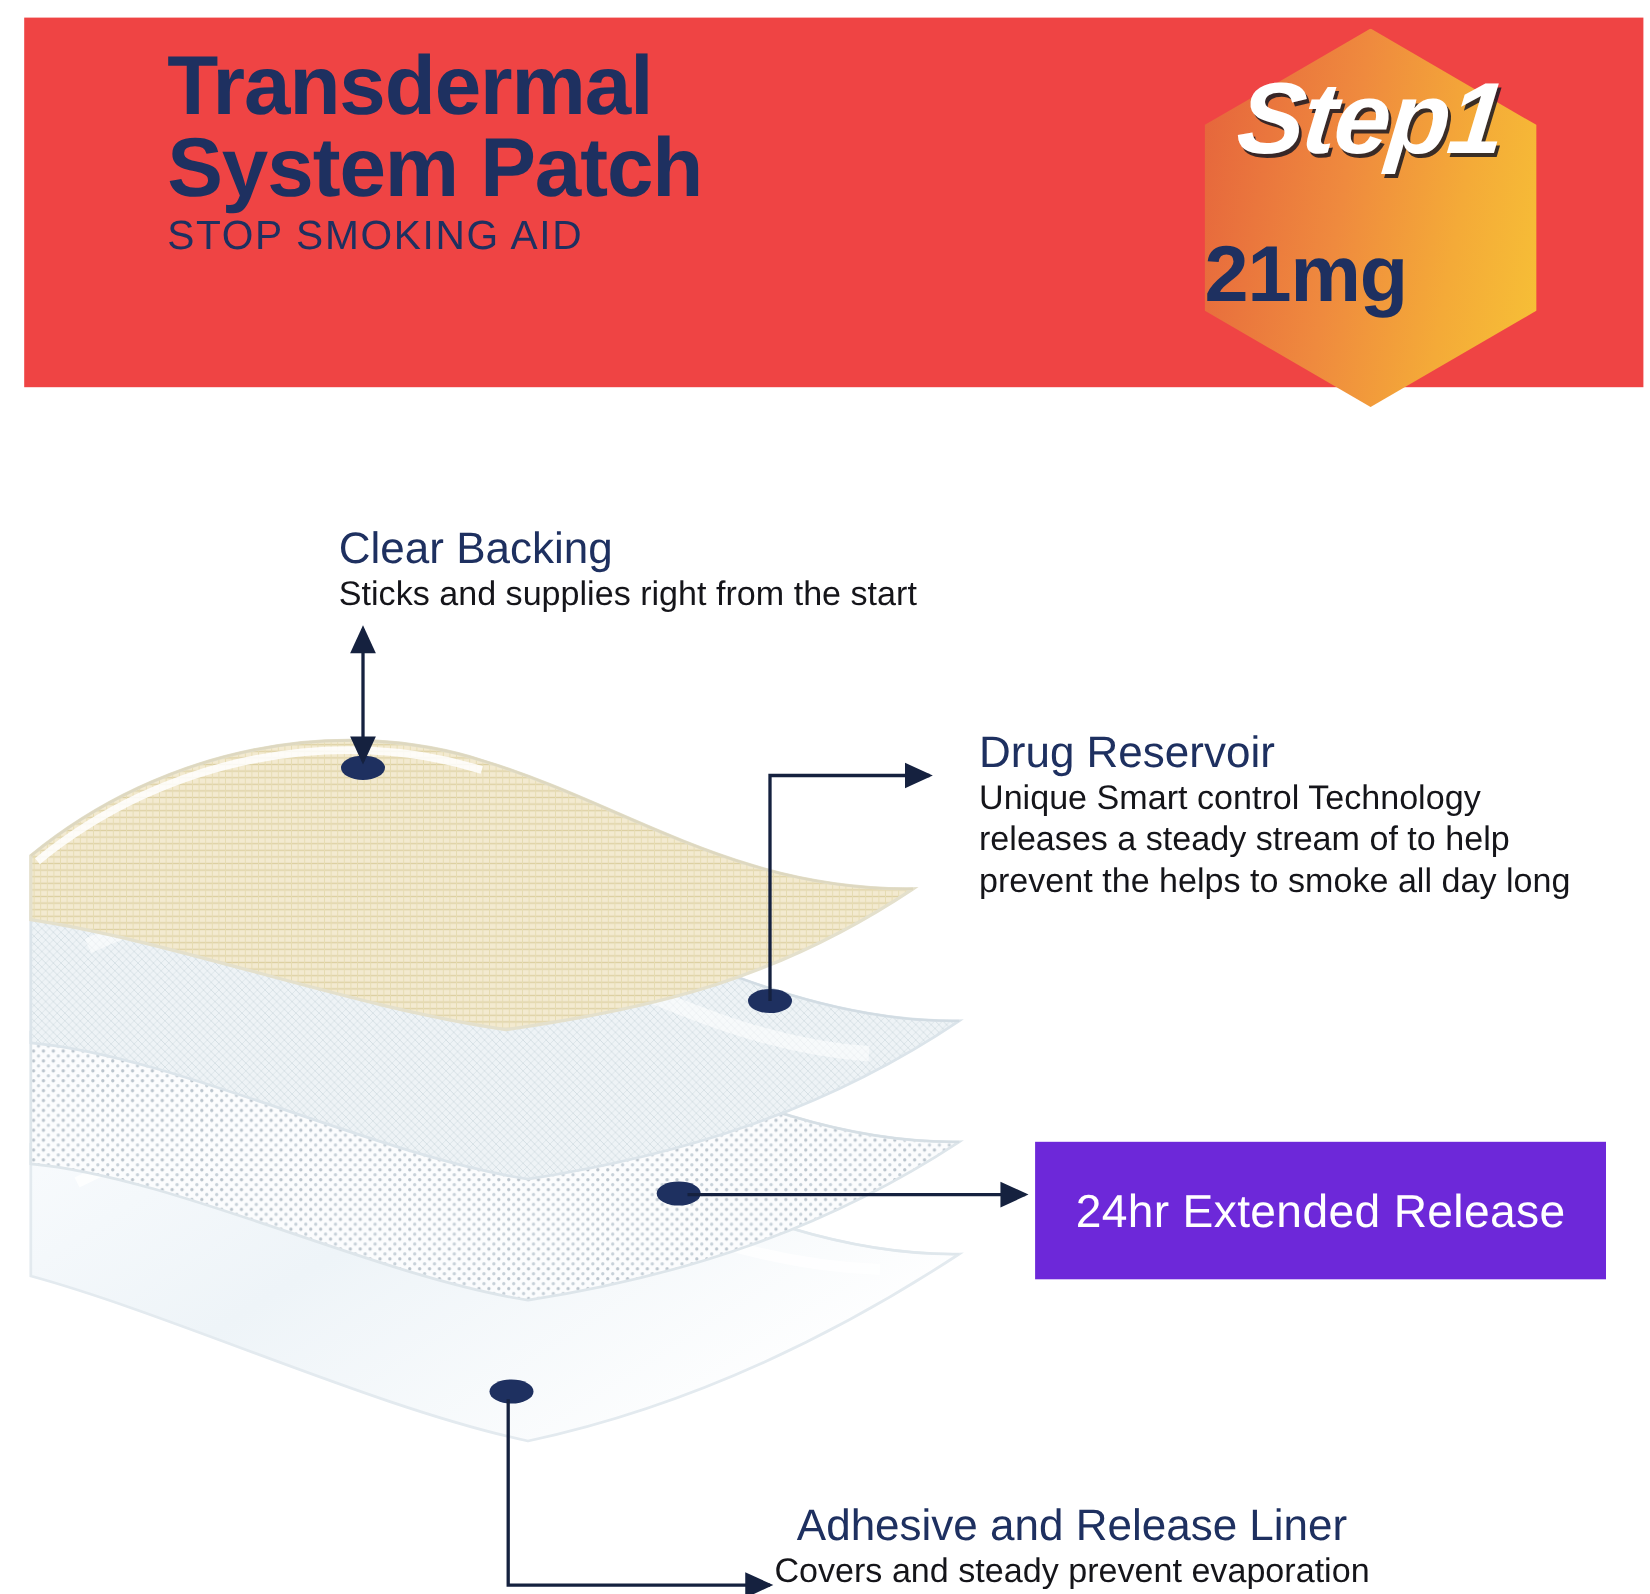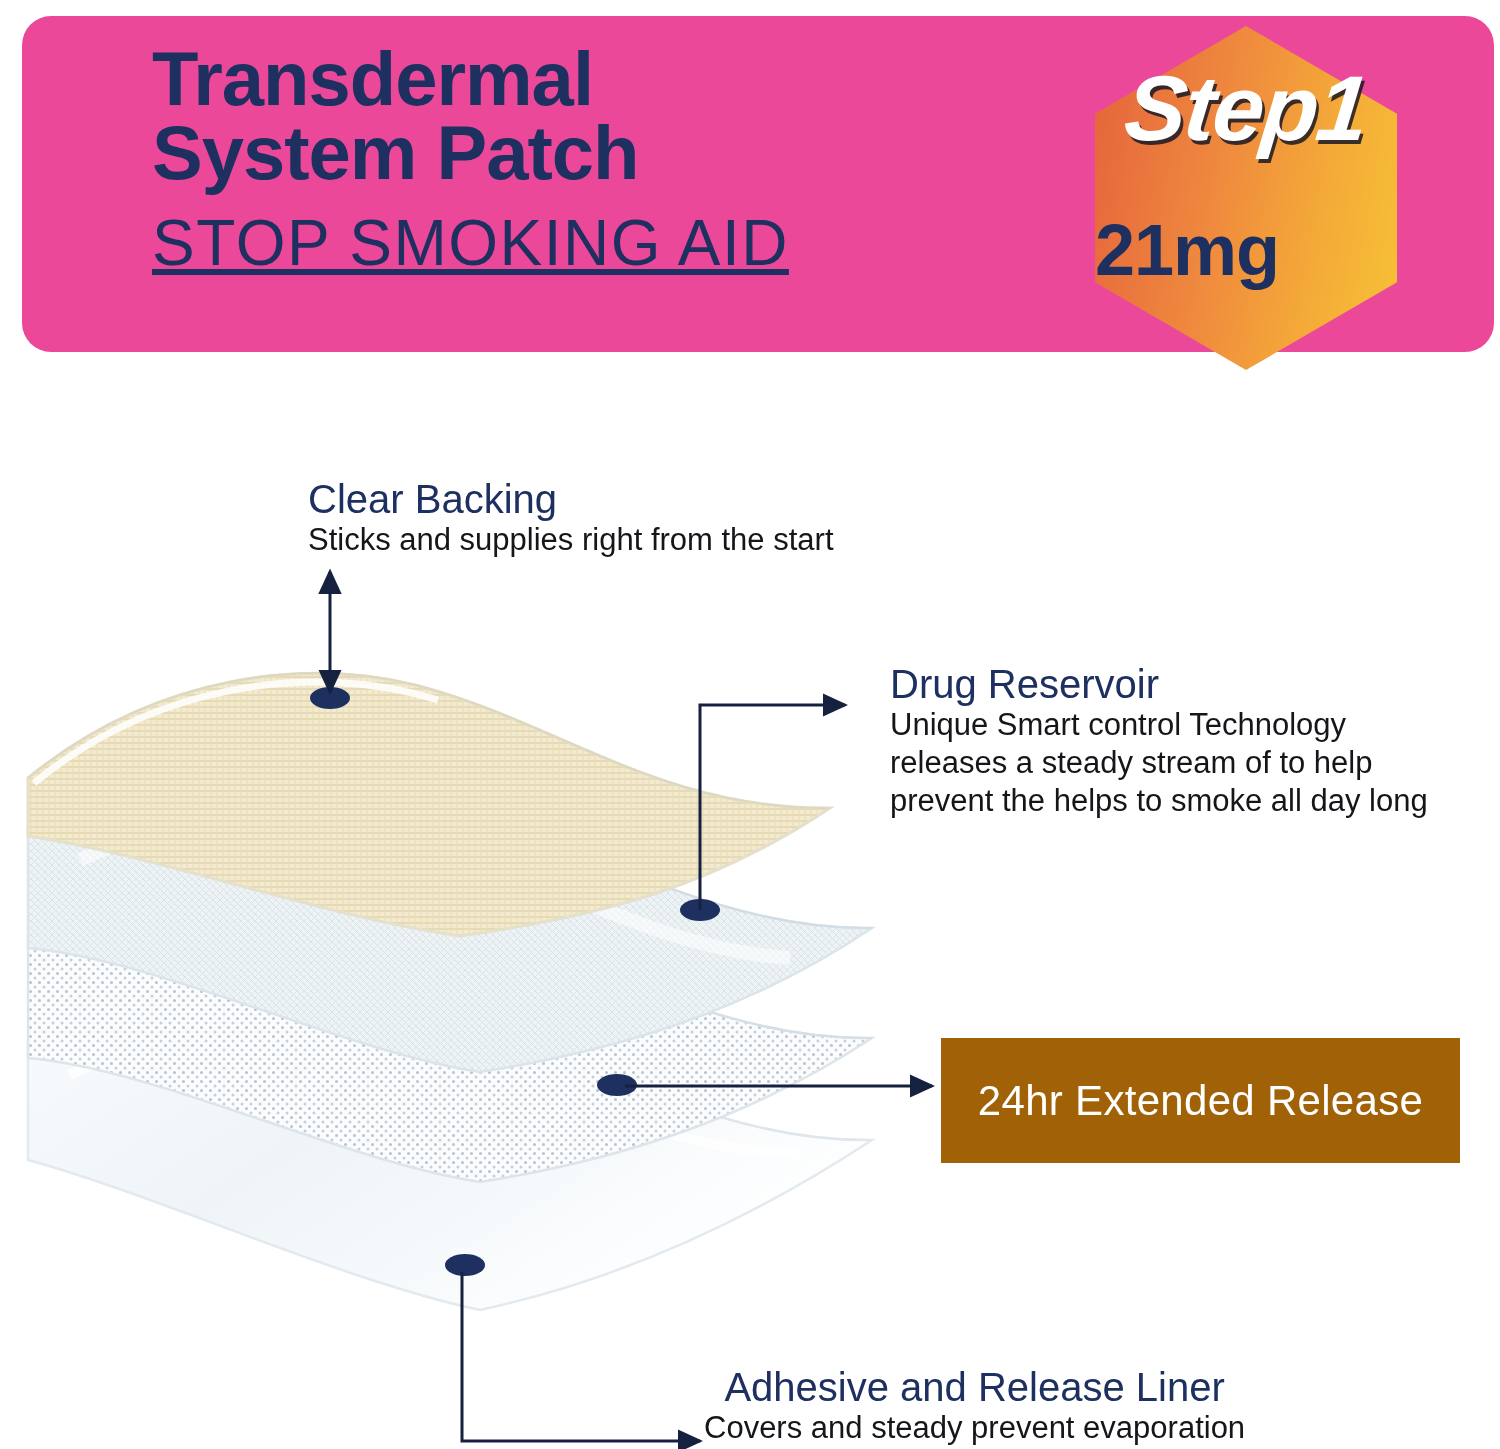--- a/index.html
+++ b/index.html
@@ -16,47 +16,45 @@
     -webkit-font-smoothing: antialiased;
   }
 
   
   .header-band {
     position: absolute;
     left: 22px;
     top: 16px;
     width: 1472px;
     height: 336px;
-    background: #ec4899;
-    border-radius: 29px;
+    background: #ef4444;
   }
 
   .title-block {
     position: absolute;
     left: 130px;
     top: 26px;
     width: 810px;
   }
   .title-line {
     color: #1e3060;
     font-size: 76px;
     font-weight: 700;
     line-height: 0.98;
     letter-spacing: -1px;
     white-space: nowrap;
   }
   .subtitle-line {
     color: #1e3060;
-    font-size: 64px;
+    font-size: 37px;
     font-weight: 400;
     letter-spacing: 1.5px;
     line-height: 1.0;
-    margin-top: 20px;
-    white-space: nowrap;
-    text-decoration: underline;
+    margin-top: 4px;
+    white-space: nowrap;
   }
 
   
   .hex-badge {
     position: absolute;
     left: 1073px;
     top: 10px;
     width: 302px;
     height: 344px;
   }
@@ -144,21 +142,21 @@
   .callout-adhesive .callout-body {
     text-align: center;
   }
 
   .release-box {
     position: absolute;
     left: 941px;
     top: 1038px;
     width: 519px;
     height: 125px;
-    background: #a16207;
+    background: #6d28d9;
     display: flex;
     align-items: center;
     justify-content: center;
   }
   .release-box-text {
     color: #ffffff;
     font-size: 42px;
     font-weight: 400;
     letter-spacing: 0.3px;
     white-space: nowrap;

